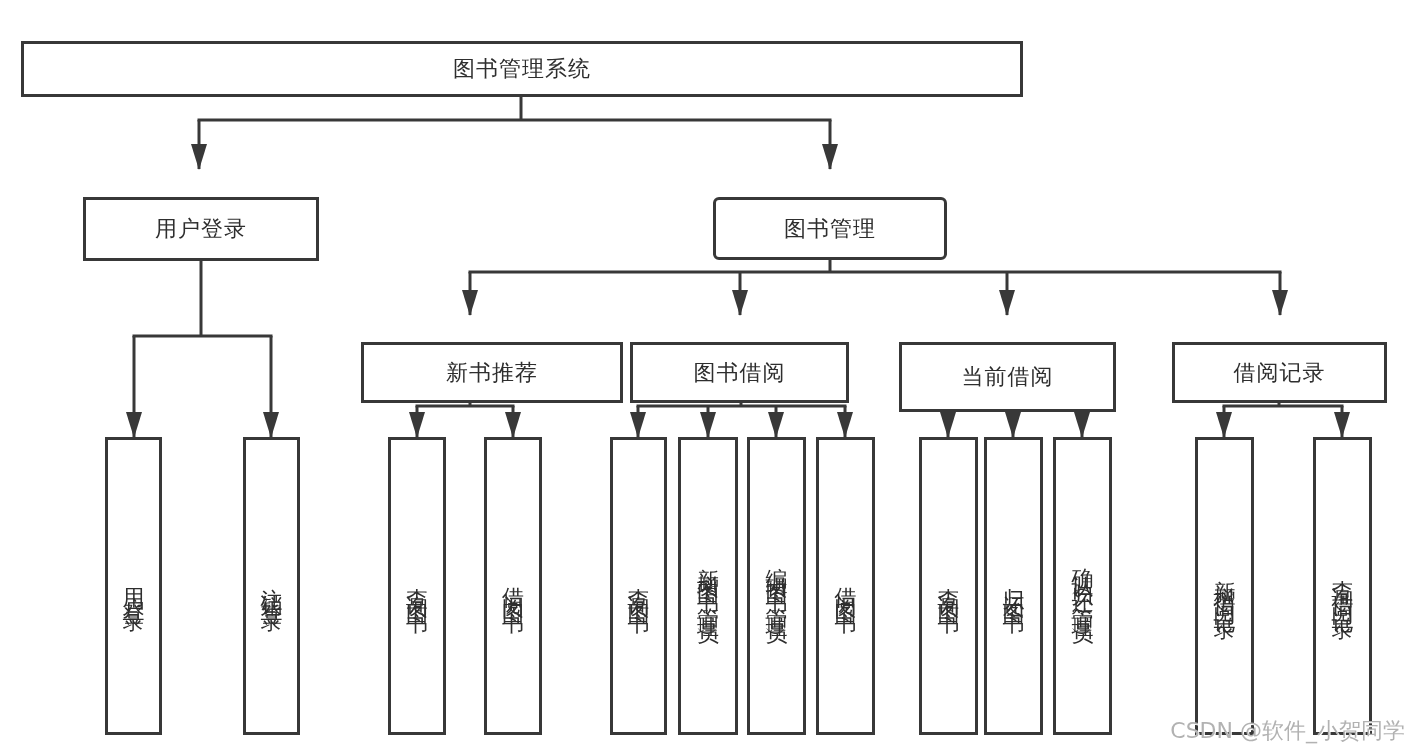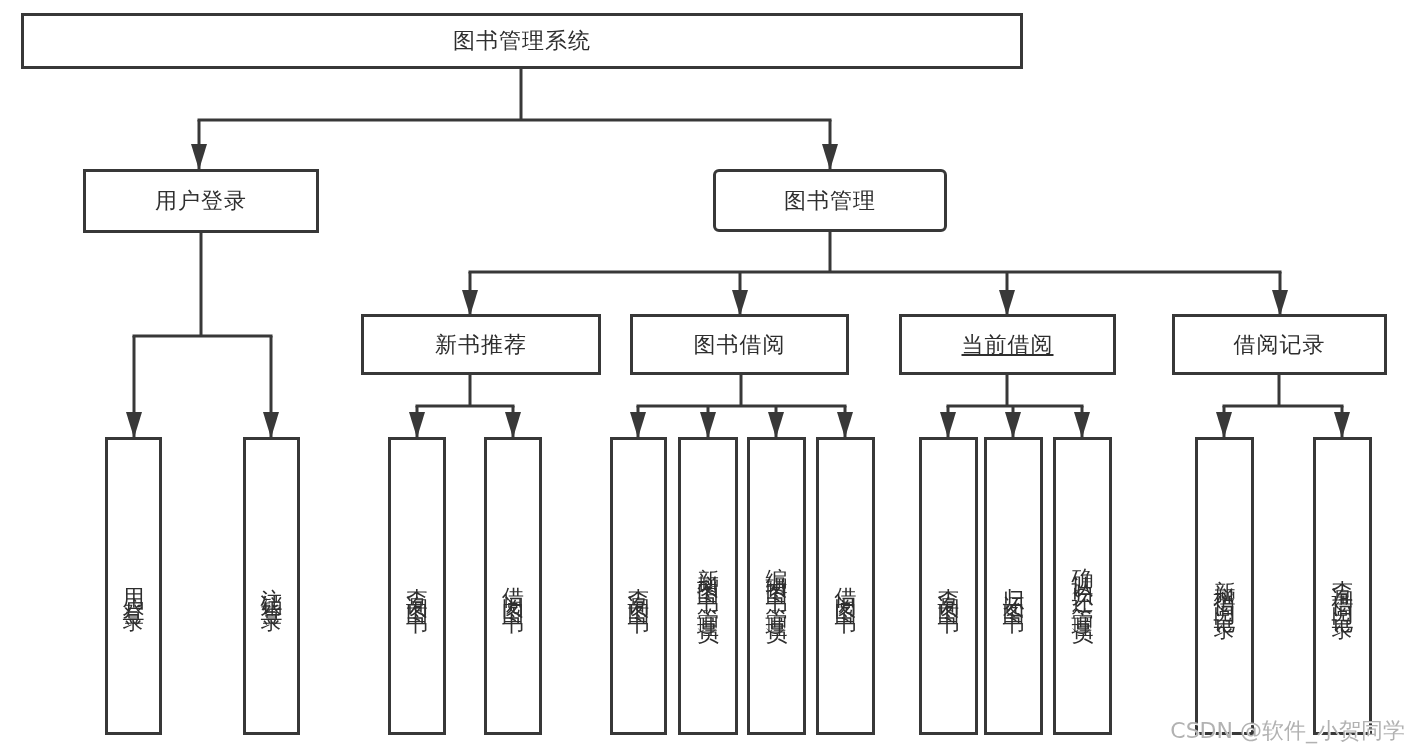--- a/index.html
+++ b/index.html
@@ -24,21 +24,21 @@
     position: absolute;
     box-sizing: border-box;
     background: #ffffff;
     border: 3px solid #383838;
     color: #2e2e2e;
     display: flex;
     align-items: center;
     justify-content: center;
     text-align: center;
   }
-  .node.h { font-size: 22px; letter-spacing: 1px; }
+  .node.h { font-size: 22px; letter-spacing: 1px; margin-top: 28px; }
   .node.v { font-size: 22px; }
   .node.v .vtext {
     writing-mode: vertical-rl;
     text-orientation: mixed;
     letter-spacing: 8px;
     line-height: 1;
     white-space: nowrap;
   }
   .watermark {
     position: absolute;
@@ -111,27 +111,27 @@
     <span>图书管理系统</span>
   </div>
 
   <div class="node h" style="left:83px; top:169px; width:236px; height:64px;">
     <span>用户登录</span>
   </div>
   <div class="node h" style="left:713px; top:169px; width:234px; height:63px;border-radius:6px;">
     <span>图书管理</span>
   </div>
 
-  <div class="node h" style="left:361px; top:314px; width:240px; height:61px;">
+  <div class="node h" style="left:361px; top:314px; width:262px; height:61px;">
     <span>新书推荐</span>
   </div>
   <div class="node h" style="left:630px; top:314px; width:219px; height:61px;">
     <span>图书借阅</span>
   </div>
-  <div class="node h" style="left:899px; top:314px; width:217px; height:61px;text-decoration:underline;">
+  <div class="node h" style="left:899px; top:314px; width:217px; height:70px;">
     <span>当前借阅</span>
   </div>
   <div class="node h" style="left:1172px; top:314px; width:215px; height:61px;">
     <span>借阅记录</span>
   </div>
 
   <div class="node v" style="left:105px; top:437px; width:57px; height:298px;">
     <span class="vtext">用户登录</span>
   </div>
   <div class="node v" style="left:243px; top:437px; width:57px; height:298px;">

